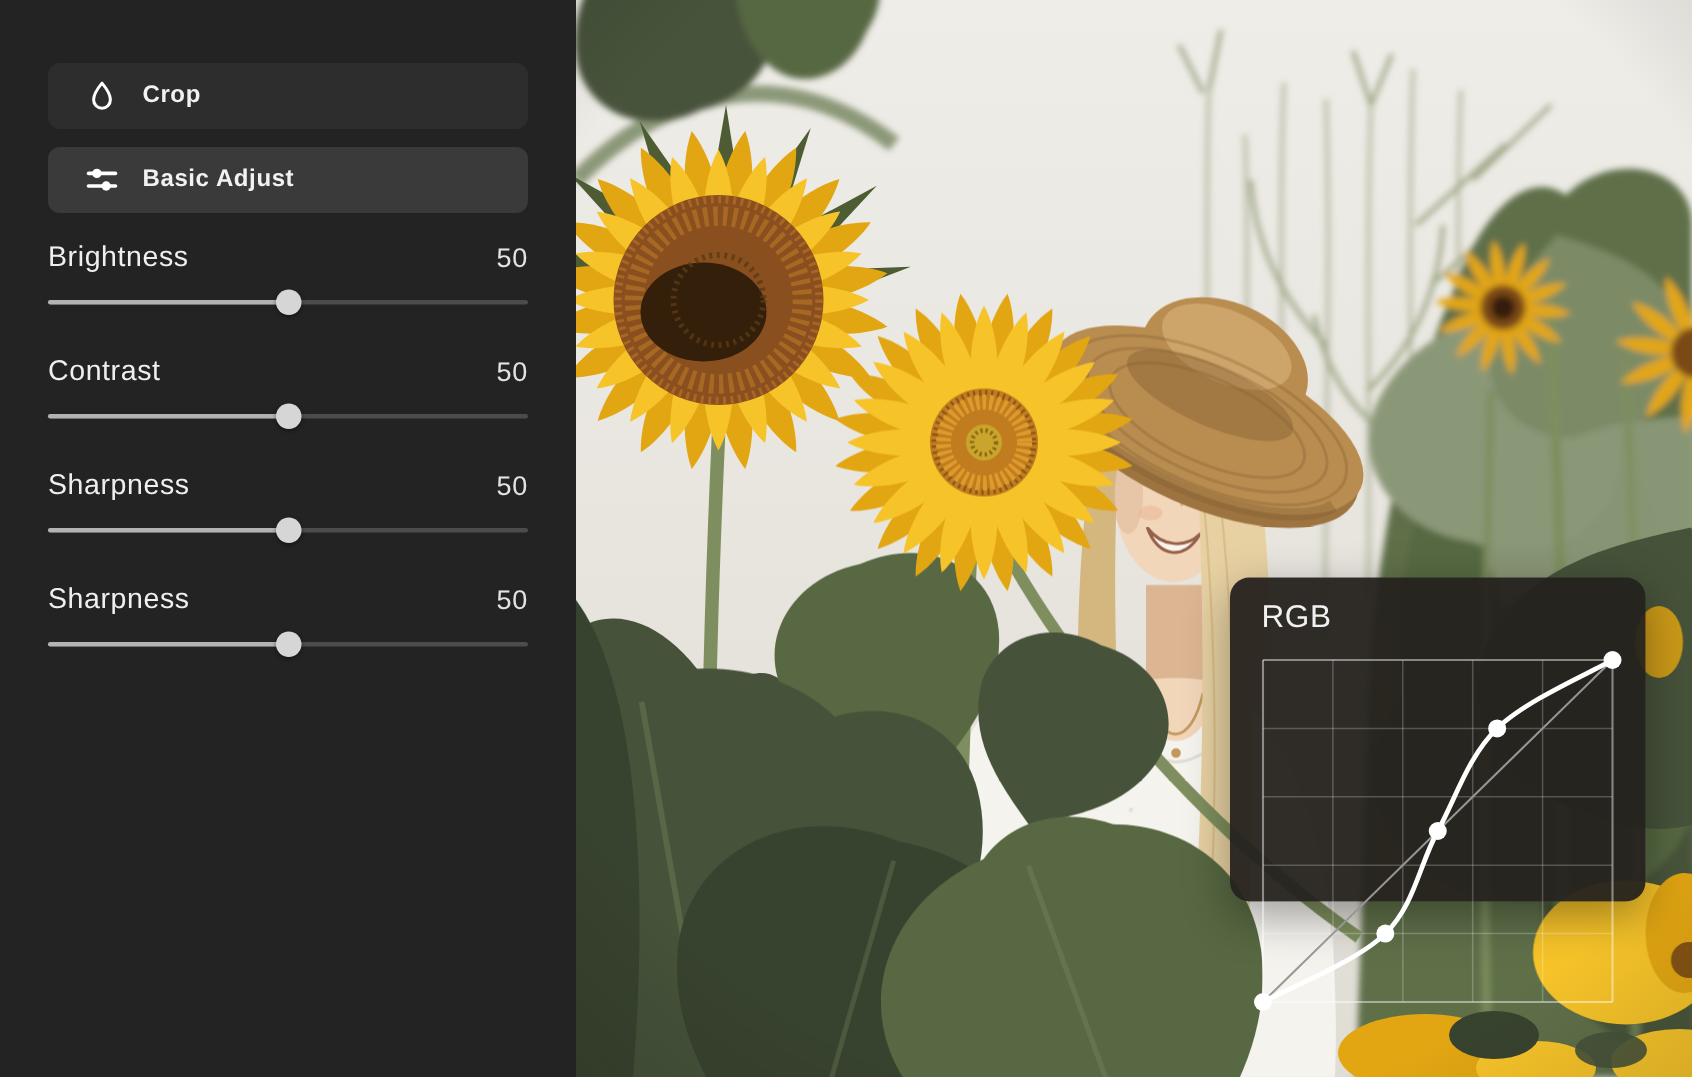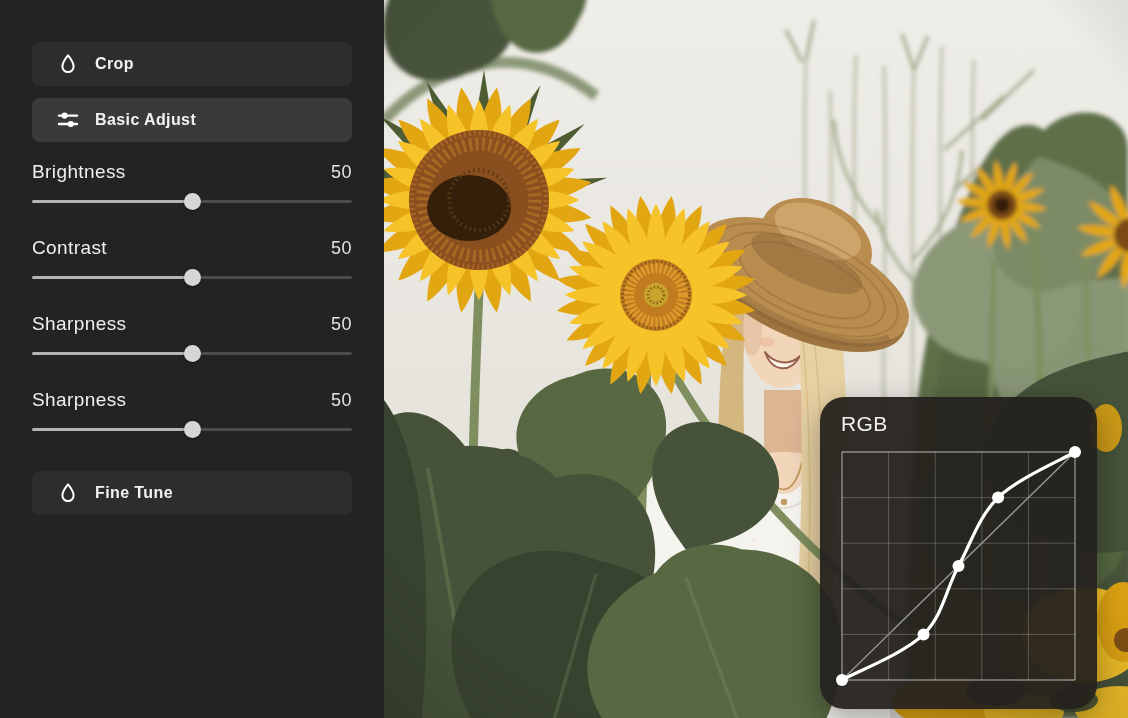--- a/index.html
+++ b/index.html
@@ -30,22 +30,22 @@
   .fill{position:absolute;left:0;top:7px;height:3px;background:var(--track-left);border-radius:2px}
   .thumb{position:absolute;top:0;width:17px;height:17px;border-radius:50%;
          background:var(--thumb);box-shadow:0 1px 3px rgba(0,0,0,.45)}
   #bottom-tools{margin-top:33px}
 
   
   .canvas{position:relative;flex:1;height:100%;overflow:hidden}
   .photo-svg{position:absolute;left:0;top:0;width:744px;height:718px;display:block}
 
   
-  .curves-panel{position:absolute;left:436px;top:397px;width:277px;height:312px;
-                background:var(--panel-bg);border-radius:24px;
+  .curves-panel{position:absolute;left:436px;top:385px;width:277px;height:216px;
+                background:var(--panel-bg);border-radius:13px;
                 box-shadow:0 10px 30px rgba(0,0,0,.35)}
   .panel-title{position:absolute;left:21px;top:15px;font-size:21px;font-weight:400;
                color:var(--panel-text);letter-spacing:.4px}
   #curve-svg{position:absolute;left:22px;top:55px;width:233px;height:228px;overflow:visible}
   #curve-svg .grid{stroke:var(--grid-line);stroke-width:1}
   #curve-svg .gridb{stroke:var(--grid-border);stroke-width:1.4}
   #curve-svg .diag{stroke:var(--diagonal);stroke-width:1.4}
   #curve-svg .curvepath{stroke:var(--curve);stroke-width:3.2;fill:none;stroke-linecap:round}
   #curve-svg .pt{fill:var(--point)}
 </style>
@@ -122,28 +122,20 @@
     </div>
     <div class="slider">
       <div class="track"></div>
       <div class="fill" style="width: 50%;"></div>
       <div class="thumb" style="left: calc(50% - 8.5px);"></div>
     </div>
   </div>
       </div>
 
     <div id="bottom-tools">
-        <button class="tool-btn">
-    <span class="t-icon">
-            <svg viewBox="0 0 24 24">
-              <path d="M12 3.4C12 3.4 6.4 10.1 6.4 14.5a5.6 5.6 0 0 0 11.2 0C17.6 10.1 12 3.4 12 3.4Z" fill="none" stroke="currentColor" stroke-width="2" stroke-linejoin="round"></path>
-            </svg>
-          </span>
-    <span class="t-label">Fine Tune</span>
-  </button>
       </div>
   </aside>
 
   <main class="canvas">
 
     <svg class="photo-svg" viewBox="0 0 744 718" role="img" aria-label="Smiling woman in a straw hat behind a sunflower, in a sunflower field">
       <defs>
         <linearGradient id="sky" x1="0" y1="0" x2="0" y2="1">
           <stop offset="0" stop-color="var(--sky-top)"></stop>
           <stop offset="1" stop-color="var(--sky-bottom)"></stop>

